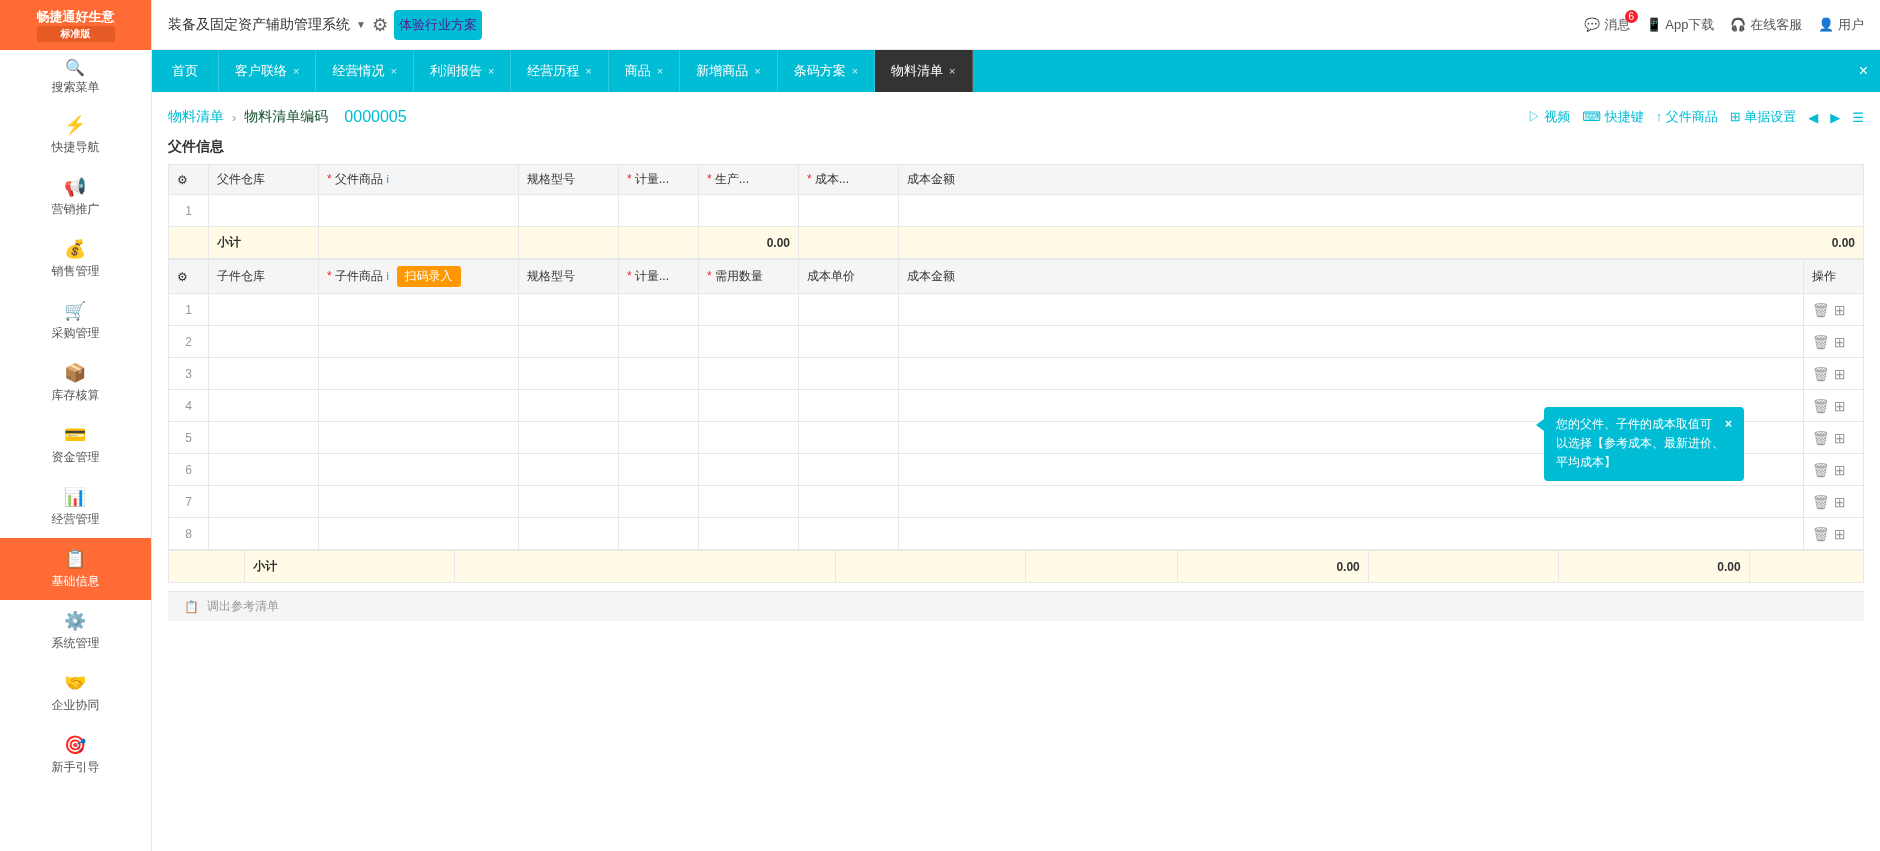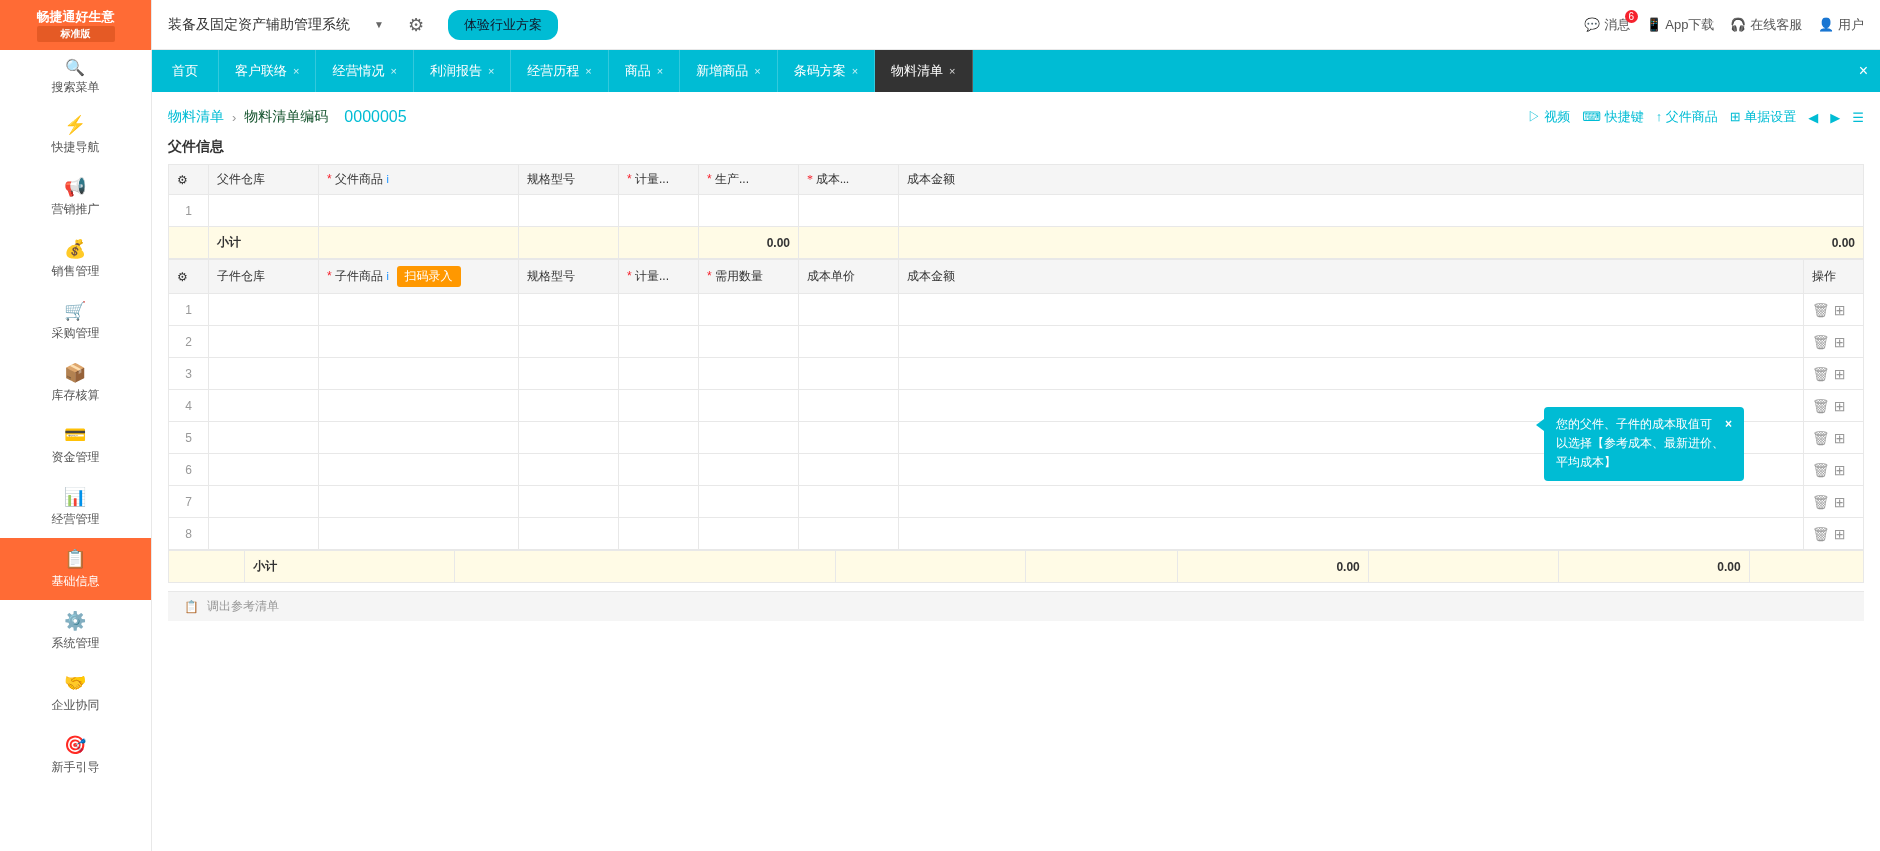--- a/index.html
+++ b/index.html
@@ -13,25 +13,25 @@
     .sidebar-item.active { background: #ff6b35; color: white; }
     .sidebar-item .icon { font-size: 18px; margin-bottom: 3px; }
     .sidebar-search { display: flex; flex-direction: column; align-items: center; padding: 8px 4px; cursor: pointer; color: #555; font-size: 12px; }
     .sidebar-search .icon { font-size: 16px; margin-bottom: 2px; }
 
     
     .main { flex: 1; display: flex; flex-direction: column; overflow: hidden; }
 
     
     .topbar { height: 50px; background: #fff; display: flex; align-items: center; padding: 0 16px; border-bottom: 1px solid #e8e8e8; justify-content: space-between; }
-    .topbar-left { display: flex; align-items: center; gap: 24px; }
+    .topbar-left { display: flex; align-items: center; gap: 6px; }
     .topbar-title { font-size: 14px; color: #333; }
     .topbar-dropdown { color: #666; cursor: pointer; }
     .topbar-settings { color: #666; cursor: pointer; font-size: 18px; }
-    .topbar-btn { background: #00bcd4; color: #0f172a; border: none; padding: 6px 16px; border-radius: 12px; cursor: pointer; font-size: 13px; }
+    .topbar-btn { background: #00bcd4; color: #4c1d95; border: none; padding: 6px 5px; border-radius: 4px; cursor: pointer; font-size: 13px; }
     .topbar-right { display: flex; align-items: center; gap: 16px; color: #555; font-size: 13px; }
     .badge-wrap { position: relative; }
     .badge { background: #f5222d; color: white; border-radius: 8px; font-size: 10px; padding: 1px 4px; position: absolute; top: -6px; right: -8px; }
 
     
     .nav-tabs { background: #00bcd4; display: flex; align-items: center; height: 42px; padding: 12px 0; overflow-x: auto; }
     .nav-tab { padding: 0 16px; height: 42px; display: flex; align-items: center; color: white; cursor: pointer; font-size: 13px; white-space: nowrap; border-right: 1px solid rgba(255,255,255,0.2); }
     .nav-tab.active { background: #333; color: white; }
     .nav-tab .close { margin-left: 6px; font-size: 11px; opacity: 0.8; }
     .nav-tab-home { padding: 0 20px; }
@@ -78,21 +78,21 @@
     ::-webkit-scrollbar { width: 6px; height: 6px; }
     ::-webkit-scrollbar-track { background: #f1f1f1; }
     ::-webkit-scrollbar-thumb { background: #ccc; border-radius: 3px; }
 
     .col-narrow { width: 40px; }
     .col-warehouse { width: 110px; }
     .col-product { width: 200px; }
     .col-spec { width: 100px; }
     .col-unit { width: 80px; }
     .col-production { width: 100px; }
-    .col-cost { width: 100px; font-family: Liberation Serif, serif; }
+    .col-cost { width: 100px; }
     .col-qty { width: 100px; }
     .col-price { width: 100px; }
     .col-action { width: 60px; }
 
     .chevron { font-size: 10px; }
     .info-icon { font-size: 11px; color: #1890ff; cursor: pointer; }
   </style>
 </head>
 <body>
 

